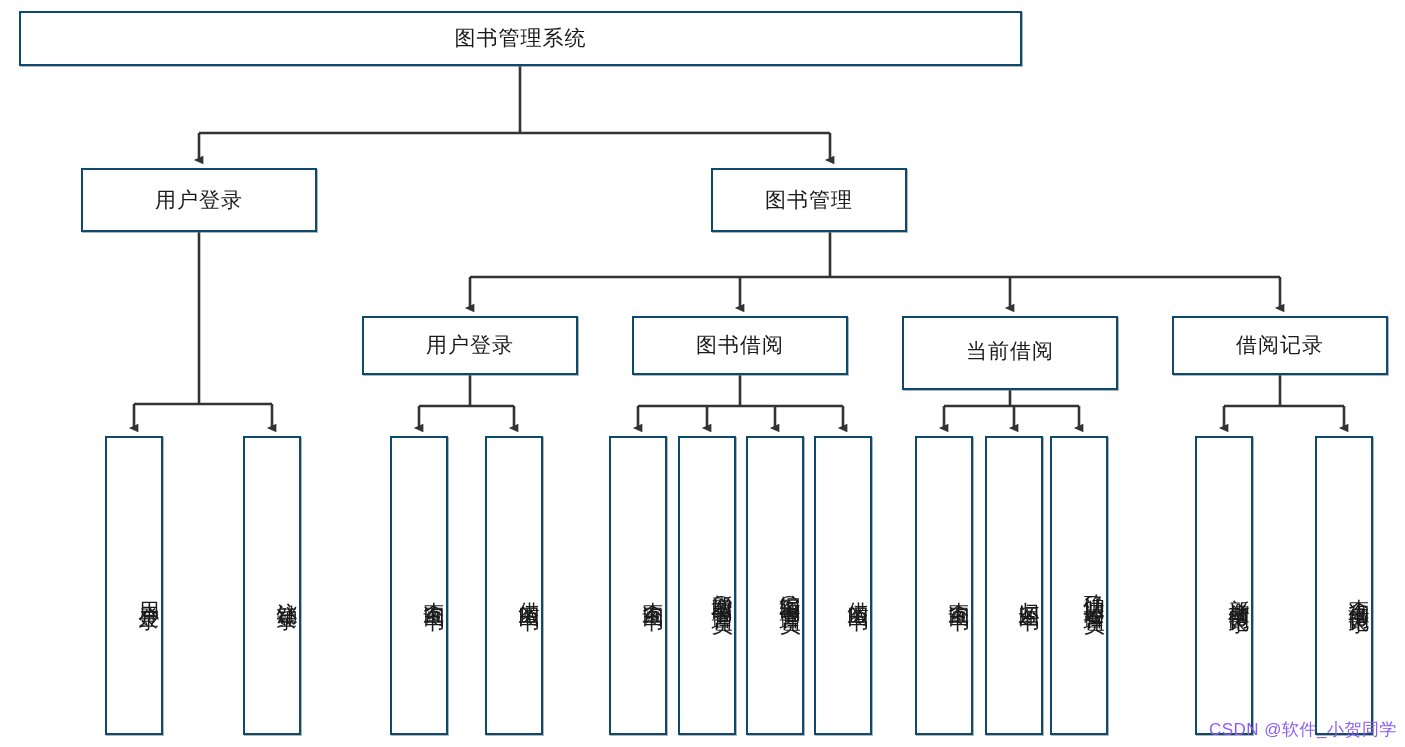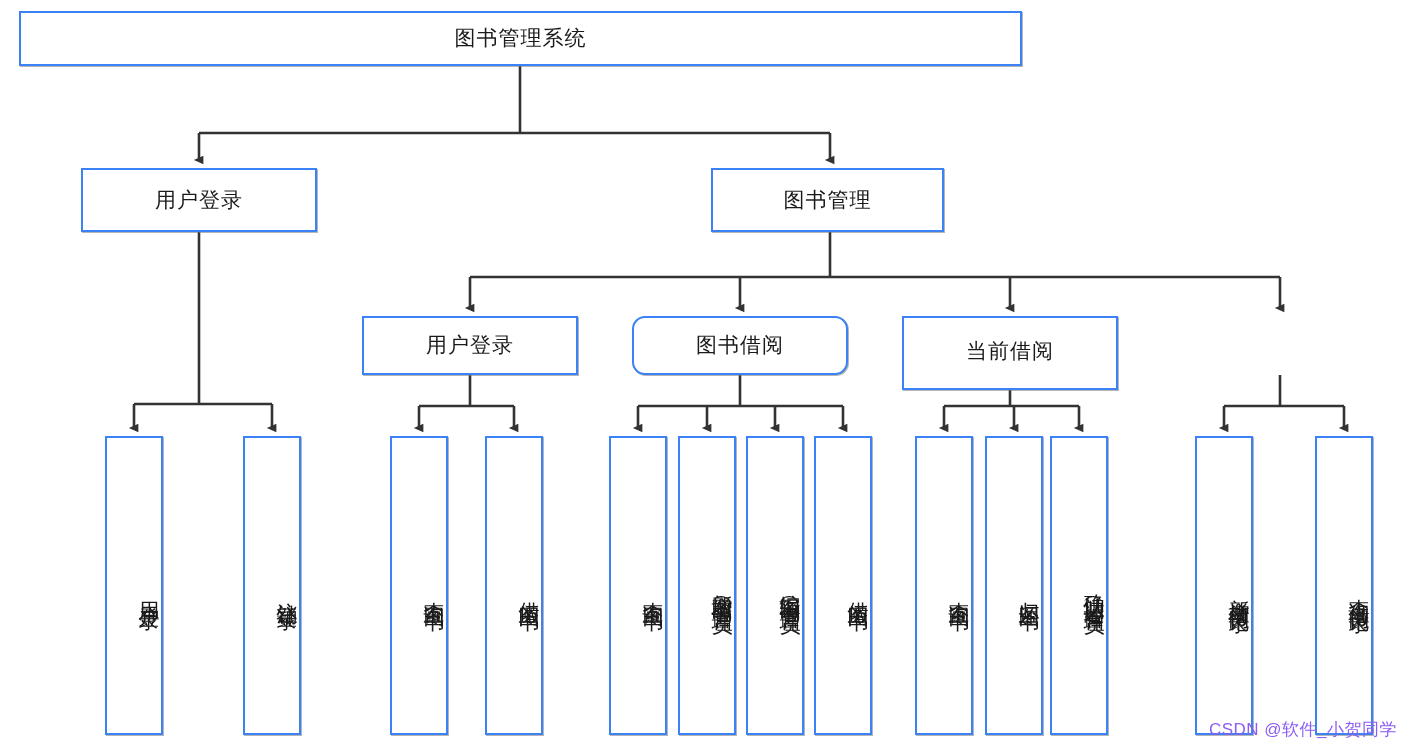--- a/index.html
+++ b/index.html
@@ -11,21 +11,21 @@
     overflow:hidden;
     position:relative;
   }
   #diagram{
     position:absolute;left:0;top:0;width:1405px;height:747px;
   }
   .node{
     position:absolute;
     box-sizing:border-box;
     background:#ffffff;
-    border:2px solid #3b82f6;
+    border:2px solid #0c4a6e;
     display:flex;
     align-items:center;
     justify-content:center;
     color:#1a1a1a;
     z-index:3;
     box-shadow:1px 1px 0 rgba(120,120,120,.55);
   }
   .node.horiz{
     font-size:21px;
     letter-spacing:1px;
@@ -109,25 +109,26 @@
       <path d="M1280,375 L1280,406"></path>
       <path d="M1224,406 L1344,406"></path>
       <path d="M1224,406 L1224,428" marker-end="url(#arrow)"></path>
       <path d="M1344,406 L1344,428" marker-end="url(#arrow)"></path>
     </g>
   </svg>
 
   <div class="node horiz" style="left:19px;top:11px;width:1003px;height:55px;">图书管理系统</div>
 
   <div class="node horiz" style="left:81px;top:168px;width:236px;height:64px;">用户登录</div>
-  <div class="node horiz" style="left:711px;top:168px;width:233px;height:64px;">图书管理</div>
+  <div class="node horiz" style="left:711px;top:168px;width:196px;height:64px;">图书管理</div>
 
   <div class="node horiz" style="left:362px;top:316px;width:216px;height:59px;">用户登录</div>
-  <div class="node horiz" style="left:632px;top:316px;width:216px;height:59px;border-radius:13px;">图书借阅</div>
+  <div class="node horiz" style="left:632px;top:316px;width:216px;height:59px;">图书借阅</div>
   <div class="node horiz" style="left:902px;top:316px;width:216px;height:74px;font-family:Liberation Mono, monospace;">当前借阅</div>
+  <div class="node horiz" style="left:1172px;top:316px;width:216px;height:59px;">借阅记录</div>
 
   <div class="node vert" style="left:105px;top:436px;width:58px;height:299px;">用户登录</div>
   <div class="node vert" style="left:243px;top:436px;width:58px;height:299px;">注销登录</div>
 
   <div class="node vert" style="left:390px;top:436px;width:58px;height:299px;">查询图书</div>
   <div class="node vert" style="left:485px;top:436px;width:58px;height:299px;">借阅图书</div>
 
   <div class="node vert" style="left:609px;top:436px;width:58px;height:299px;">查询图书</div>
   <div class="node vert" style="left:678px;top:436px;width:58px;height:299px;">新增图书（管理员）</div>
   <div class="node vert" style="left:746px;top:436px;width:58px;height:299px;">编辑图书（管理员）</div>

